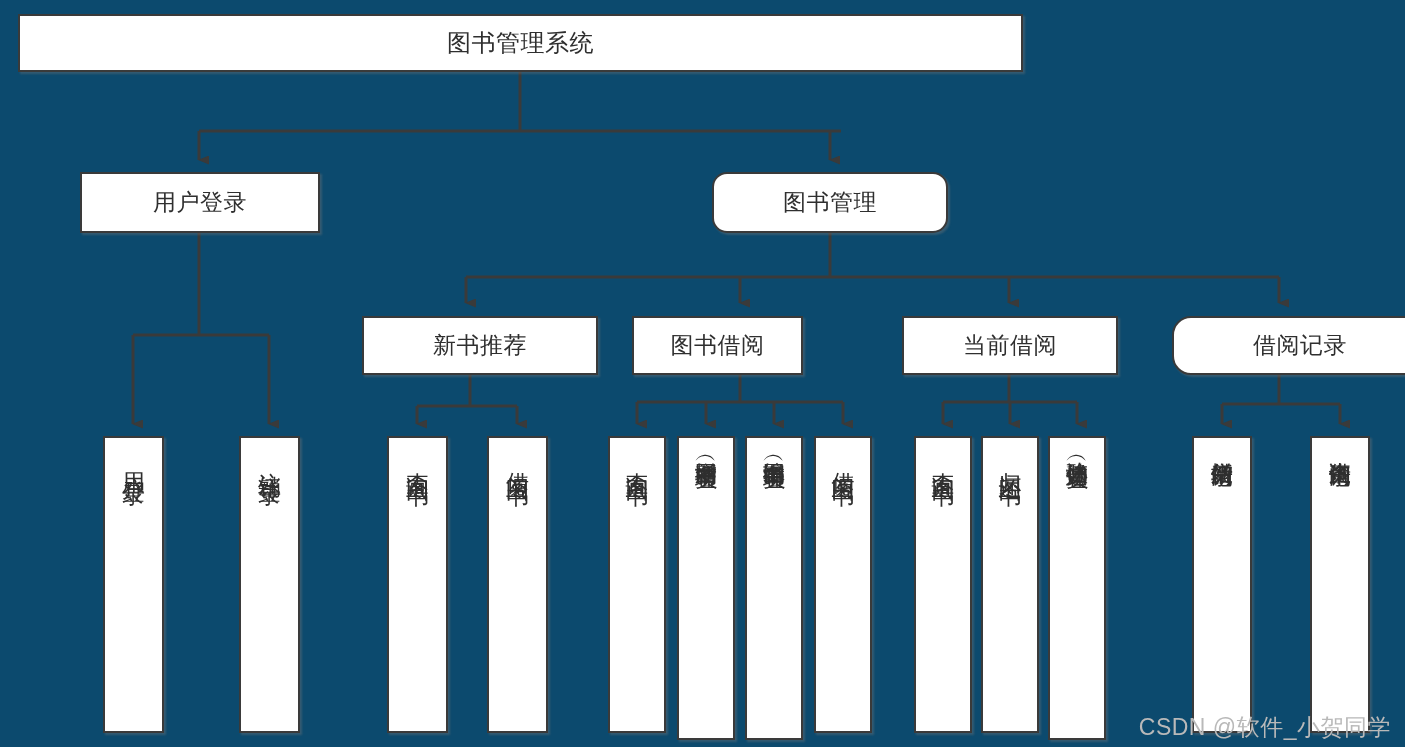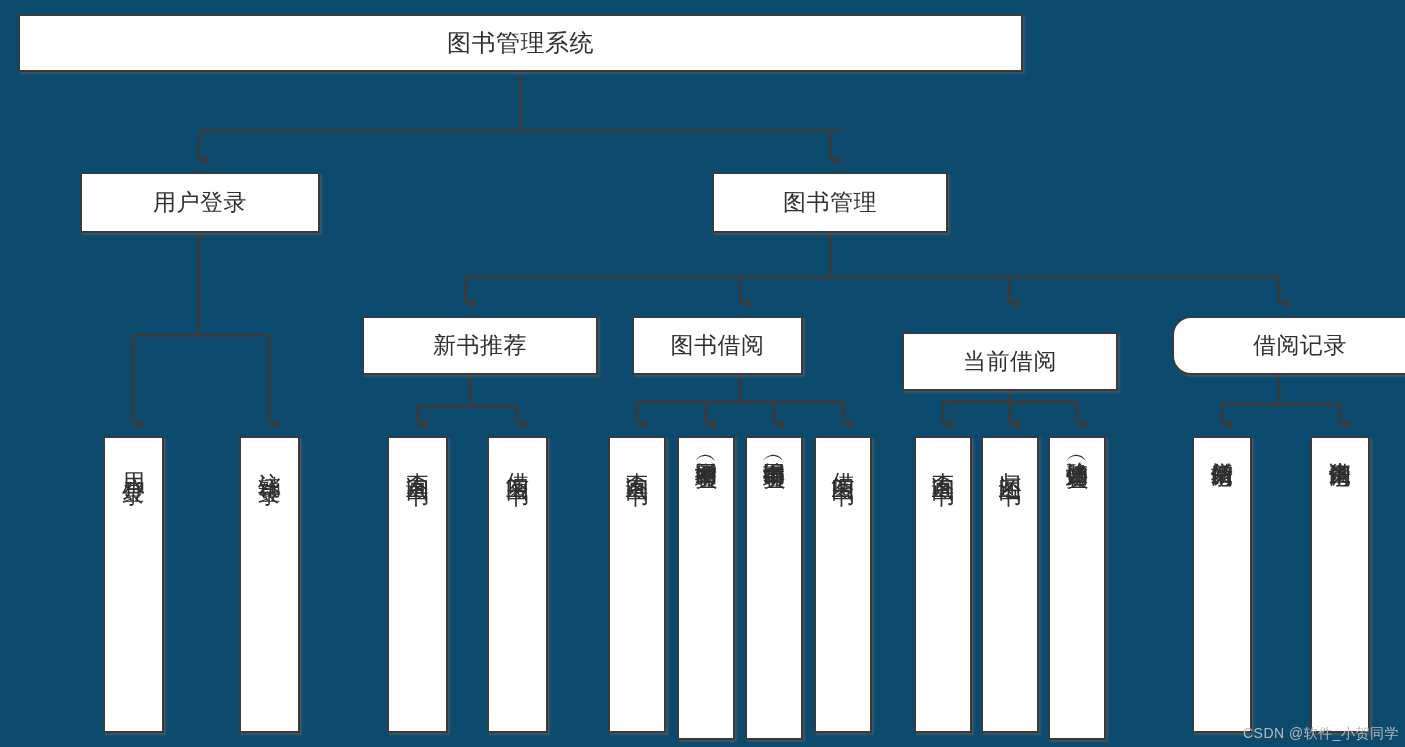--- a/index.html
+++ b/index.html
@@ -67,23 +67,23 @@
   }
   .node.vert.tall-text {
     padding-top: 6px;
   }
   .node.vert.tall-text .node-label {
     font-size: 22px;
     letter-spacing: 1px;
   }
   #watermark {
     position: absolute;
-    right: 6px;
+    right: 14px;
     bottom: 4px;
-    font-size: 14px;
+    font-size: 23px;
     color: #b9b9b9;
     letter-spacing: 0.5px;
     z-index: 6;
     white-space: nowrap;
   }
 </style>
 </head>
 <body>
 
 <div id="diagram-canvas">
@@ -139,33 +139,33 @@
   </svg>
 
   <div class="node horiz root" style="left:18px; top:14px; width:1005px; height:58px;">
     <span class="node-label">图书管理系统</span>
   </div>
 
   <div class="node horiz" style="left:80px; top:172px; width:240px; height:61px;">
     <span class="node-label">用户登录</span>
   </div>
 
-  <div class="node horiz" style="left:712px; top:172px; width:236px; height:61px;">
+  <div class="node horiz" style="left:712px; top:172px; width:236px; height:61px;border-radius:15px;">
     <span class="node-label">图书管理</span>
   </div>
 
   <div class="node horiz" style="left:362px; top:316px; width:236px; height:59px;">
     <span class="node-label">新书推荐</span>
   </div>
 
   <div class="node horiz" style="left:632px; top:316px; width:171px; height:59px;">
     <span class="node-label">图书借阅</span>
   </div>
 
-  <div class="node horiz" style="left:902px; top:316px; width:216px; height:59px;margin-top:16px;">
+  <div class="node horiz" style="left:902px; top:316px; width:216px; height:59px;">
     <span class="node-label">当前借阅</span>
   </div>
 
   <div class="node horiz" style="left:1172px; top:316px; width:256px; height:59px;border-radius:19px;">
     <span class="node-label">借阅记录</span>
   </div>
 
   <div class="node vert" style="left:103px; top:436px; width:61px; height:297px;">
     <span class="node-label">用户登录</span>
   </div>

